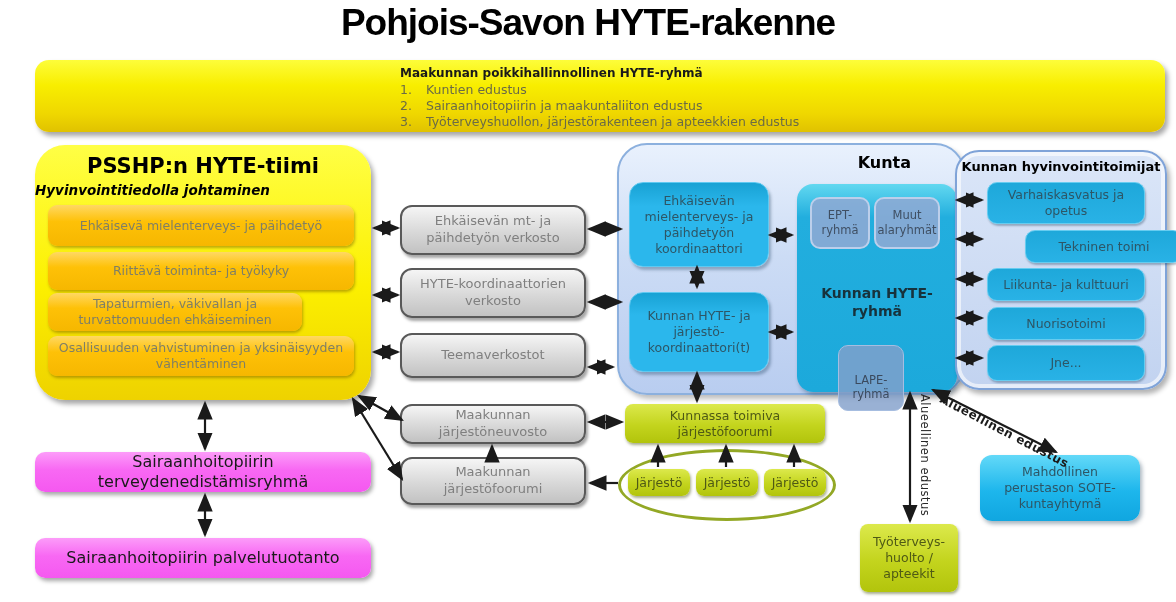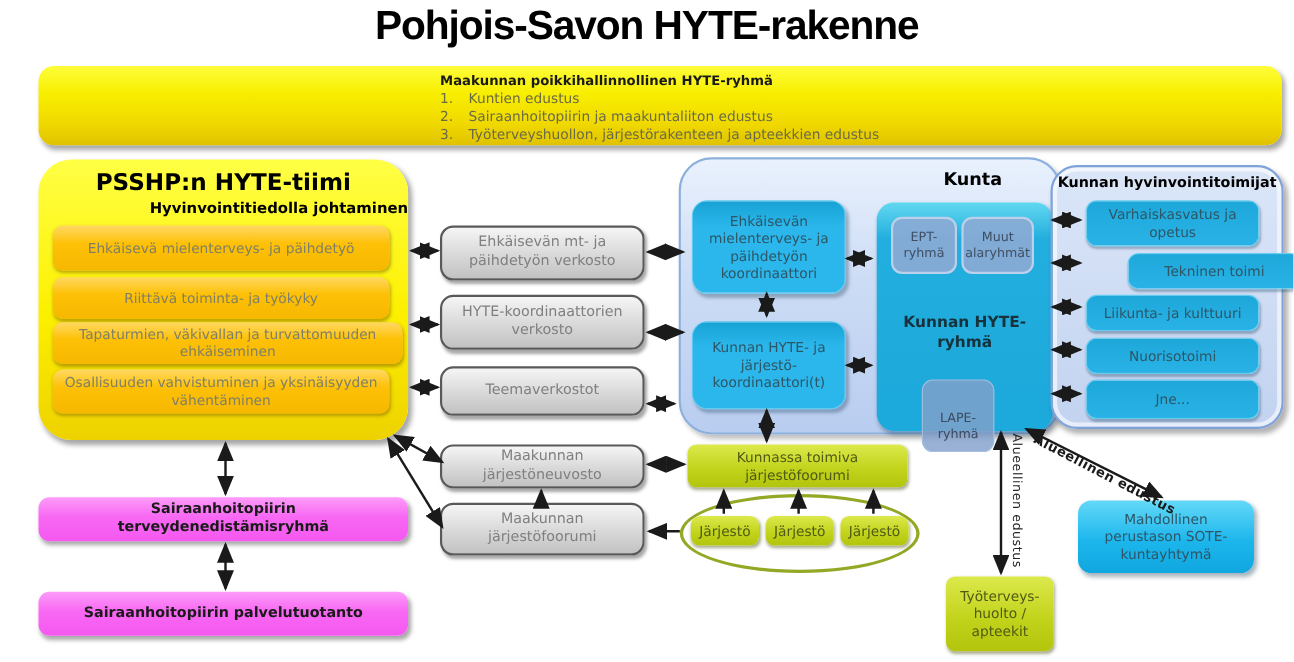--- a/index.html
+++ b/index.html
@@ -22,22 +22,22 @@
   .banner-inner{position:absolute;left:365px;top:6px;right:10px;}
   .banner-heading{font-size:12px;font-weight:700;color:#1a1a1a;margin-bottom:2px;}
   .banner-item{display:flex;font-size:12.5px;color:#6b6b45;line-height:16px;}
   .banner-item .num{width:26px;}
   .psshp{
     background:linear-gradient(180deg,#ffff45 0%,#fcf000 55%,#eed200 100%);
     border-radius:30px;box-shadow:3px 4px 5px rgba(0,0,0,0.35);
   }
   .psshp-title{position:absolute;left:0;right:0;top:9px;text-align:center;
     font-size:21px;font-weight:700;color:#000;}
-  .psshp-sub{position:absolute;left:0;right:0;top:37px;text-align:right;
-    font-size:13.5px;font-weight:700;color:#000;}
+  .psshp-sub{position:absolute;left:0;right:0;top:37px;text-align:left;
+    font-size:13.5px;font-weight:700;color:#000;font-style:italic;}
   .orange-item{
     background:linear-gradient(180deg,#ffd863 0%,#fec107 40%,#f6b700 100%);
     border-radius:9px;box-shadow:1px 2px 3px rgba(110,80,0,0.45);
     color:#7f7f66;font-size:12.5px;padding:2px 8px;
   }
   .gray-box{
     background:linear-gradient(180deg,#f5f5f5 0%,#d8d8d8 55%,#c2c2c2 100%);
     border:2px solid #595959;border-radius:12px;box-shadow:2px 3px 3px rgba(0,0,0,0.35);
     color:#7f7f7f;font-size:13px;padding:2px 8px;
   }
@@ -80,21 +80,21 @@
   }
   .green-box{
     background:linear-gradient(180deg,#dce94c 0%,#c3d41d 55%,#b2c40c 100%);
     border-radius:8px;box-shadow:1px 2px 3px rgba(60,70,0,0.45);
     color:#4f5a15;font-size:12.5px;padding:2px 6px;
   }
   .ellipse{border:3px solid #93a825;border-radius:50%;background:transparent;}
   .pink-box{
     background:linear-gradient(180deg,#fc9cf9 0%,#f868f3 45%,#f558f0 100%);
     border-radius:10px;box-shadow:2px 3px 4px rgba(0,0,0,0.35);
-    color:#1a1a1a;font-size:13px;font-weight:700;padding:20px 10px;
+    color:#1a1a1a;font-size:16px;font-weight:400;padding:20px 10px;
   }
   .sote-box{
     background:linear-gradient(180deg,#63d9f8 0%,#1db6ec 55%,#10a6e0 100%);
     border-radius:12px;box-shadow:2px 3px 4px rgba(0,40,70,0.35);
     color:#2d5666;font-size:12.5px;padding:2px 8px;
   }
   .label-vert{
     position:absolute;writing-mode:vertical-rl;font-size:11.5px;color:#262626;letter-spacing:0.5px;
   }
   .label-diag{
@@ -126,21 +126,21 @@
         <span>Työterveyshuollon, järjestörakenteen ja apteekkien edustus</span>
       </div>
     </div>
   </div>
 
   <div class="abs psshp" style="left:35px;top:145px;width:336px;height:255px;">
     <div class="psshp-title">PSSHP:n HYTE-tiimi</div>
     <div class="psshp-sub">Hyvinvointitiedolla johtaminen</div>
     <div class="box orange-item" style="left:13px;top:60px;width:306px;height:41px;">Ehkäisevä mielenterveys- ja päihdetyö</div>
     <div class="box orange-item" style="left:13px;top:107px;width:306px;height:38px;">Riittävä toiminta- ja työkyky</div>
-    <div class="box orange-item" style="left:13px;top:148px;width:318px;height:38px;">Tapaturmien, väkivallan ja turvattomuuden ehkäiseminen</div>
+    <div class="box orange-item" style="left:13px;top:148px;width:254px;height:38px;">Tapaturmien, väkivallan ja turvattomuuden ehkäiseminen</div>
     <div class="box orange-item" style="left:13px;top:191px;width:306px;height:40px;">Osallisuuden vahvistuminen ja yksinäisyyden vähentäminen</div>
   </div>
 
   <div class="box gray-box" style="left:400px;top:205px;width:186px;height:50px;">Ehkäisevän mt- ja päihdetyön verkosto</div>
   <div class="box gray-box" style="left:400px;top:268px;width:186px;height:50px;">HYTE-koordinaattorien verkosto</div>
   <div class="box gray-box" style="left:400px;top:333px;width:186px;height:45px;">Teemaverkostot</div>
   <div class="box gray-box" style="left:400px;top:404px;width:186px;height:40px;">Maakunnan järjestöneuvosto</div>
   <div class="box gray-box" style="left:400px;top:457px;width:186px;height:48px;">Maakunnan järjestöfoorumi</div>
 
   <div class="abs kunta-panel" style="left:617px;top:143px;width:348px;height:252px;">

